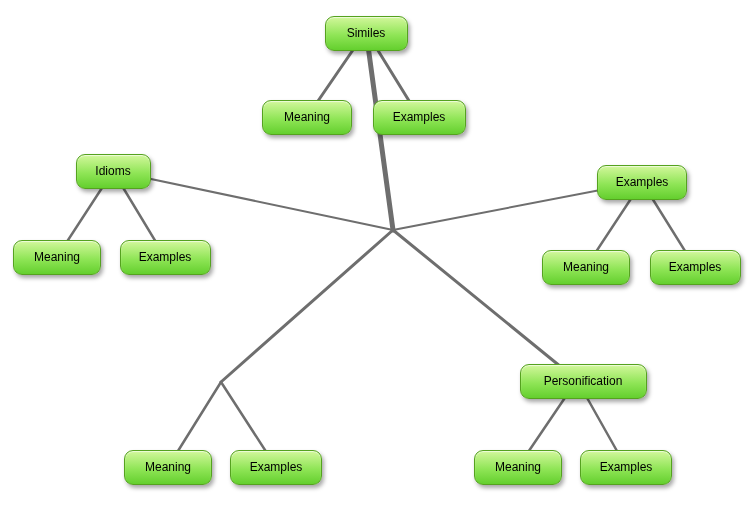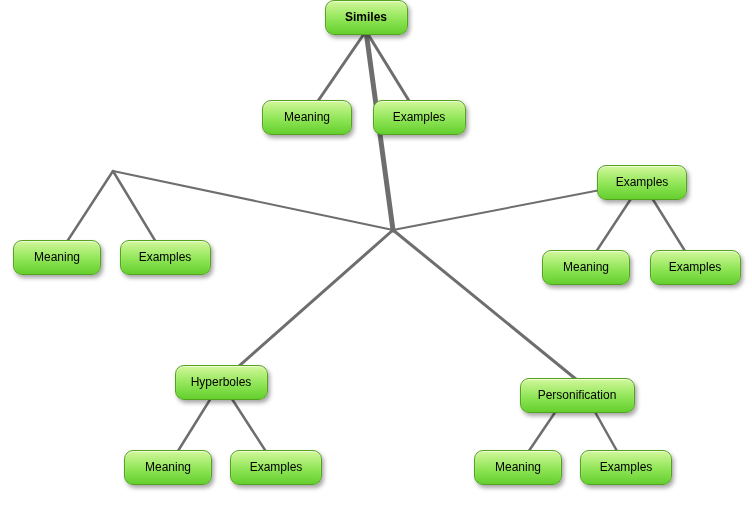--- a/index.html
+++ b/index.html
@@ -65,54 +65,54 @@
       <line x1="113" y1="171" x2="57" y2="257" stroke="#6e6e6e" stroke-width="2.5" stroke-linecap="round"></line>
       <line x1="113" y1="171" x2="165" y2="257" stroke="#6e6e6e" stroke-width="2.5" stroke-linecap="round"></line>
       <line x1="642" y1="182" x2="586" y2="267" stroke="#6e6e6e" stroke-width="2.5" stroke-linecap="round"></line>
       <line x1="642" y1="182" x2="695" y2="267" stroke="#6e6e6e" stroke-width="2.5" stroke-linecap="round"></line>
       <line x1="221" y1="382" x2="168" y2="467" stroke="#6e6e6e" stroke-width="2.5" stroke-linecap="round"></line>
       <line x1="221" y1="382" x2="276" y2="467" stroke="#6e6e6e" stroke-width="2.5" stroke-linecap="round"></line>
       <line x1="577" y1="380" x2="518" y2="467" stroke="#6e6e6e" stroke-width="2.5" stroke-linecap="round"></line>
       <line x1="577" y1="380" x2="626" y2="467" stroke="#6e6e6e" stroke-width="2.5" stroke-linecap="round"></line>
     </svg>
 
-    <div class="node branch" style="left: 324.5px; top: 0; width: 83px; height: 35px; font-weight: bold;">
+    <div class="node branch" style="left: 324.5px; top: 16px; width: 83px; height: 35px;">
       <span class="node-label">Similes</span>
     </div>
     <div class="node branch" style="left: 262px; top: 99.5px; width: 90px; height: 35px;">
       <span class="node-label">Meaning</span>
     </div>
     <div class="node branch" style="left: 372.5px; top: 99.5px; width: 93px; height: 35px;">
       <span class="node-label">Examples</span>
+    </div>
+    <div class="node branch" style="left: 75.5px; top: 153.5px; width: 75px; height: 35px;">
+      <span class="node-label">Idioms</span>
     </div>
     <div class="node branch" style="left: 13px; top: 239.5px; width: 88px; height: 35px;">
       <span class="node-label">Meaning</span>
     </div>
     <div class="node branch" style="left: 119.5px; top: 239.5px; width: 91px; height: 35px;">
       <span class="node-label">Examples</span>
     </div>
     <div class="node branch" style="left: 597px; top: 164.5px; width: 90px; height: 35px;">
       <span class="node-label">Examples</span>
     </div>
     <div class="node branch" style="left: 542px; top: 249.5px; width: 88px; height: 35px;">
       <span class="node-label">Meaning</span>
     </div>
     <div class="node branch" style="left: 649.5px; top: 249.5px; width: 91px; height: 35px;">
       <span class="node-label">Examples</span>
     </div>
-    <div class="node branch" style="left: 174.5px; top: 364.5px; width: 93px; height: 35px;">
-      <span class="node-label">Hyperboles</span>
-    </div>
     <div class="node branch" style="left: 124px; top: 449.5px; width: 88px; height: 35px;">
       <span class="node-label">Meaning</span>
     </div>
     <div class="node branch" style="left: 230px; top: 449.5px; width: 92px; height: 35px;">
       <span class="node-label">Examples</span>
     </div>
-    <div class="node branch" style="left: 519.5px; top: 378px; width: 115px; height: 35px;">
+    <div class="node branch" style="left: 519.5px; top: 364px; width: 127px; height: 35px;">
       <span class="node-label">Personification</span>
     </div>
     <div class="node branch" style="left: 474px; top: 449.5px; width: 88px; height: 35px;">
       <span class="node-label">Meaning</span>
     </div>
     <div class="node branch" style="left: 580px; top: 449.5px; width: 92px; height: 35px;">
       <span class="node-label">Examples</span>
     </div>
   </div>
 

